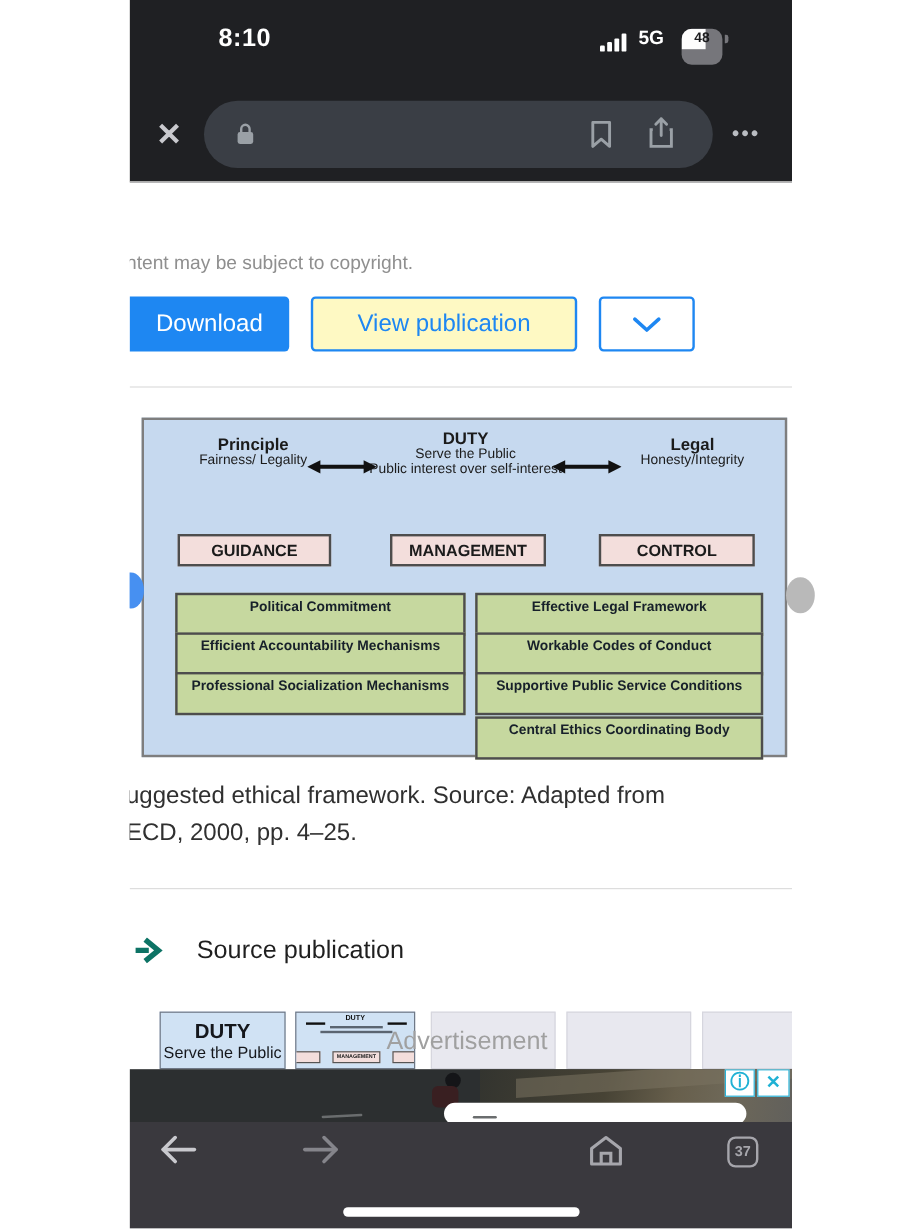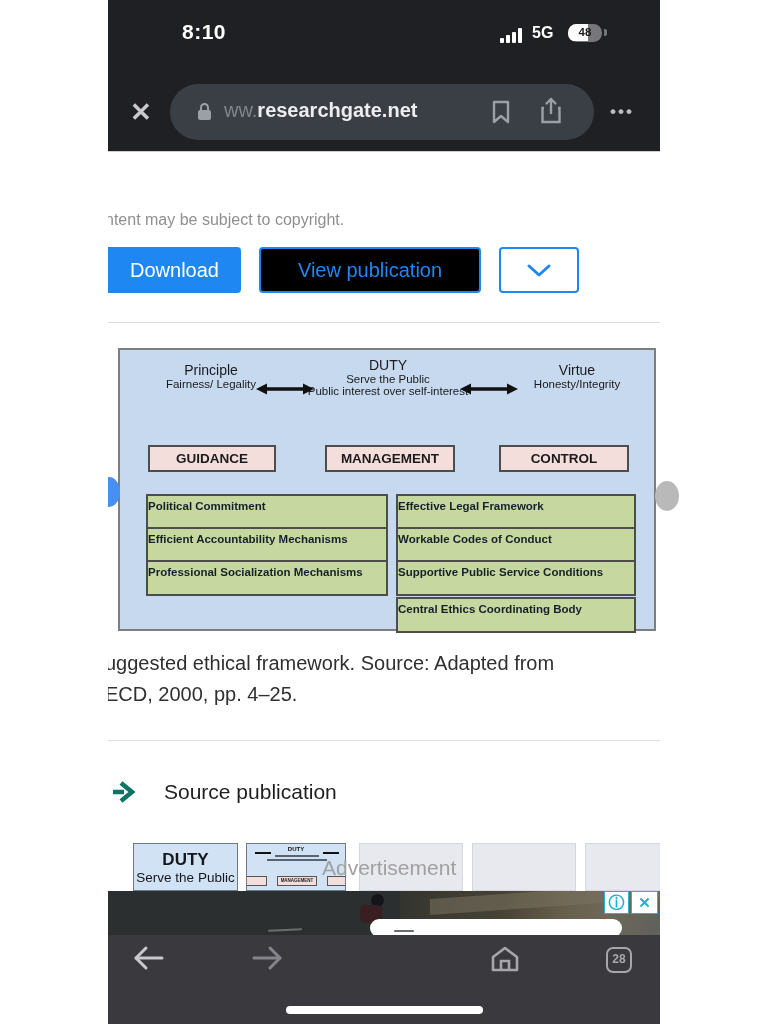--- a/index.html
+++ b/index.html
@@ -10,21 +10,21 @@
   
   .browser-top { position:absolute; top:0; left:0; width:552px; height:152px; background:#1f2023; border-bottom:1px solid #cfcfcf; }
   .time { position:absolute; left:74px; top:20px; font-size:21px; font-weight:bold; color:#fff; letter-spacing:0.5px; }
   .sigbars { position:absolute; left:392px; top:28px; width:24px; height:15px; }
   .sigbars i { position:absolute; bottom:0; width:4px; background:#fff; border-radius:1px; }
   .sigbars i:nth-child(1){ left:0;  height:5px; }
   .sigbars i:nth-child(2){ left:6px; height:8px; }
   .sigbars i:nth-child(3){ left:12px; height:11px; }
   .sigbars i:nth-child(4){ left:18px; height:15px; }
   .net { position:absolute; left:424px; top:24px; font-size:16px; font-weight:bold; color:#fff; }
-  .battery { position:absolute; left:460px; top:24px; width:34px; height:18px; border-radius:8.5px; background:#76767b; overflow:hidden; }
+  .battery { position:absolute; left:460px; top:24px; width:34px; height:30px; border-radius:8.5px; background:#76767b; overflow:hidden; }
   .battery .fill { position:absolute; left:0; top:0; width:20px; height:17px; background:#fdfdfd; }
   .battery .pct { position:absolute; left:0; top:0; width:34px; height:17px; text-align:center; font-size:11.5px; line-height:17px; font-weight:bold; color:#1b1b1d; }
   .batnub { position:absolute; left:496px; top:29px; width:3px; height:7px; background:#76767b; border-radius:0 2px 2px 0; }
 
   .close-x { position:absolute; left:16px; top:94px; width:34px; height:36px; font-size:26px; font-weight:bold; color:#c9c9ce; text-align:center; line-height:36px; }
   .url-pill { position:absolute; left:62px; top:84px; width:424px; height:56px; border-radius:28px; background:#3a3e45; }
   .lock { position:absolute; left:26px; top:18px; }
   .urltext { position:absolute; left:54px; top:15px; font-size:20px; white-space:nowrap; }
   .urltext .faded { color:#7f868d; }
   .urltext .domain { color:#eceef0; font-weight:bold; }
@@ -32,46 +32,46 @@
   .share-icon { position:absolute; right:32px; top:13px; }
   .more-dots { position:absolute; left:502px; top:96px; font-size:17px; letter-spacing:2px; color:#b9bcc1; font-weight:bold; line-height:32px; }
 
   
   .fig-heading { position:absolute; left:-3px; top:182px; font-size:21px; color:#161616; white-space:nowrap; }
   .fig-heading a { color:#161616; text-decoration:underline; }
   .copyright { position:absolute; left:-3px; top:211px; font-size:16px; color:#8f8f8f; white-space:nowrap; }
 
   .btn-download { position:absolute; left:0; top:247px; width:133px; height:46px; background:#1e87f2; color:#fff;
     font-size:20px; border:none; border-radius:0 4px 4px 0; text-align:center; line-height:46px; }
-  .btn-view { position:absolute; left:151px; top:247px; width:222px; height:46px; background:#000000; color:#1e87f2;
+  .btn-view { position:absolute; left:151px; top:247px; width:222px; height:46px; background:#fef9c3; color:#1e87f2;
     font-size:20px; border:2px solid #1e87f2; border-radius:4px; text-align:center; line-height:42px; }
   .btn-chevron { position:absolute; left:391px; top:247px; width:80px; height:46px; background:#fff;
     border:2px solid #1e87f2; border-radius:4px; text-align:center; }
   .btn-chevron svg { margin-top:14px; }
 
   .divider { position:absolute; left:0; width:552px; height:1px; background:#dddddd; }
   .div1 { top:322px; } .div2 { top:740px; }
 
   
   .figure { position:absolute; left:10px; top:348px; width:538px; height:283px; background:#c6d9ef; border:2px solid #7e7e7e; }
   .fcol { position:absolute; text-align:center; color:#1b1b1b; }
-  .fcol .t { font-size:14px; font-weight:normal; }
+  .fcol .t { font-size:14px; font-weight:bold; }
   .fcol .s { font-size:11.5px; }
   .fcol-principle { left:16px; top:12px; width:150px; }
   .fcol-duty { left:162px; top:7px; width:212px; }
   .fcol-virtue { left:390px; top:12px; width:134px; }
   .dbl-arrow { position:absolute; top:32px; }
   .da1 { left:136px; } .da2 { left:340px; }
   .pillar { position:absolute; top:95px; height:27px; background:#f3dedc; border:2px solid #4d4d4d;
     font-size:13.5px; font-weight:bold; color:#1b1b1b; text-align:center; line-height:23px; }
   .pillar-guidance { left:28px; width:128px; }
   .pillar-management { left:205px; width:130px; }
   .pillar-control { left:379px; width:130px; }
   .factor { position:absolute; height:36px; background:#c6d89f; border:2px solid #4d4d4d;
-    font-size:11.5px; font-weight:bold; color:#17202a; line-height:20px; white-space:nowrap; }
+    font-size:11.5px; font-weight:bold; color:#17202a; text-align:center; line-height:20px; white-space:nowrap; }
   .fL { left:26px; width:242px; } .fR { left:276px; width:240px; }
   .r1 { top:144px; } .r2 { top:177px; } .r3 { top:210px; } .r4 { top:247px; }
 
   .car-left { position:absolute; left:-10px; top:477px; width:22px; height:30px; border-radius:50%; background:#4790f1; }
   .car-right { position:absolute; left:655px; top:481px; width:24px; height:30px; border-radius:50%; background:#b9b9b9; }
 
   .caption1 { position:absolute; left:-3px; top:652px; font-size:20px; color:#303030; white-space:nowrap; }
   .caption2 { position:absolute; left:-3px; top:683px; font-size:20px; color:#303030; white-space:nowrap; }
 
   .srcpub { position:absolute; left:4px; top:780px; display:flex; align-items:center; gap:28px; }
@@ -135,23 +135,20 @@
         <div class="pct">48</div>
       </div>
       <div class="batnub"></div>
 
       <div class="close-x">✕</div>
       <div class="url-pill">
         <svg class="lock" width="17" height="20" viewBox="0 0 17 20">
           <rect x="2" y="8" width="13" height="10" rx="2" fill="#9aa0a6"></rect>
           <path d="M5 8 V5.5 a3.5 3.5 0 0 1 7 0 V8" fill="none" stroke="#9aa0a6" stroke-width="2"></path>
         </svg>
-        <div class="urltext">
-          <span class="faded">ww.</span><span class="domain">researchgate.net</span>
-        </div>
         <svg class="bm-icon" width="18" height="24" viewBox="0 0 18 24">
           <path d="M2 2 h14 v20 l-7 -6 l-7 6 z" fill="none" stroke="#9aa0a6" stroke-width="2.4" stroke-linejoin="round"></path>
         </svg>
         <svg class="share-icon" width="22" height="28" viewBox="0 0 22 28">
           <path d="M4 11 h-1.5 v14 h17 v-14 H18" fill="none" stroke="#9aa0a6" stroke-width="2.4"></path>
           <path d="M11 2 v14 M11 2 l-4.5 4.5 M11 2 l4.5 4.5" fill="none" stroke="#9aa0a6" stroke-width="2.4" stroke-linecap="round"></path>
         </svg>
       </div>
       <div class="more-dots">•••</div>
     </div>
@@ -172,21 +169,21 @@
       <div class="fcol fcol-principle">
         <div class="t">Principle</div>
         <div class="s">Fairness/ Legality</div>
       </div>
       <div class="fcol fcol-duty">
         <div class="t">DUTY</div>
         <div class="s">Serve the Public</div>
         <div class="s">Public interest over self-interest</div>
       </div>
       <div class="fcol fcol-virtue">
-        <div class="t">Virtue</div>
+        <div class="t">Legal</div>
         <div class="s">Honesty/Integrity</div>
       </div>
       <svg class="dbl-arrow da1" width="58" height="14" viewBox="0 0 58 14">
         <line x1="9" y1="7" x2="49" y2="7" stroke="#111" stroke-width="3.4"></line>
         <polygon points="0,7 11,1.5 11,12.5" fill="#111"></polygon>
         <polygon points="58,7 47,1.5 47,12.5" fill="#111"></polygon>
       </svg>
       <svg class="dbl-arrow da2" width="58" height="14" viewBox="0 0 58 14">
         <line x1="9" y1="7" x2="49" y2="7" stroke="#111" stroke-width="3.4"></line>
         <polygon points="0,7 11,1.5 11,12.5" fill="#111"></polygon>
@@ -258,19 +255,19 @@
         <path d="M14 3 L4 13 L14 23" fill="none" stroke="#c9c9ce" stroke-width="3" stroke-linecap="round" stroke-linejoin="round"></path>
       </svg>
       <svg class="nav-ic nf" width="34" height="26" viewBox="0 0 34 26">
         <line x1="4" y1="13" x2="30" y2="13" stroke="#85858b" stroke-width="3" stroke-linecap="round"></line>
         <path d="M20 3 L30 13 L20 23" fill="none" stroke="#85858b" stroke-width="3" stroke-linecap="round" stroke-linejoin="round"></path>
       </svg>
       <svg class="nav-ic nh" width="30" height="28" viewBox="0 0 30 28">
         <path d="M3 12 L15 3 L27 12 V25 H3 Z" fill="none" stroke="#a6a6ac" stroke-width="2.6" stroke-linejoin="round"></path>
         <path d="M11 25 V16 H19 V25" fill="none" stroke="#a6a6ac" stroke-width="2.6"></path>
       </svg>
-      <div class="tabbox">28</div>
+      <div class="tabbox">37</div>
       <div class="home-ind"></div>
     </div>
   </div>
 
   <div class="car-right"></div>
 </div>
 
 </body></html>

